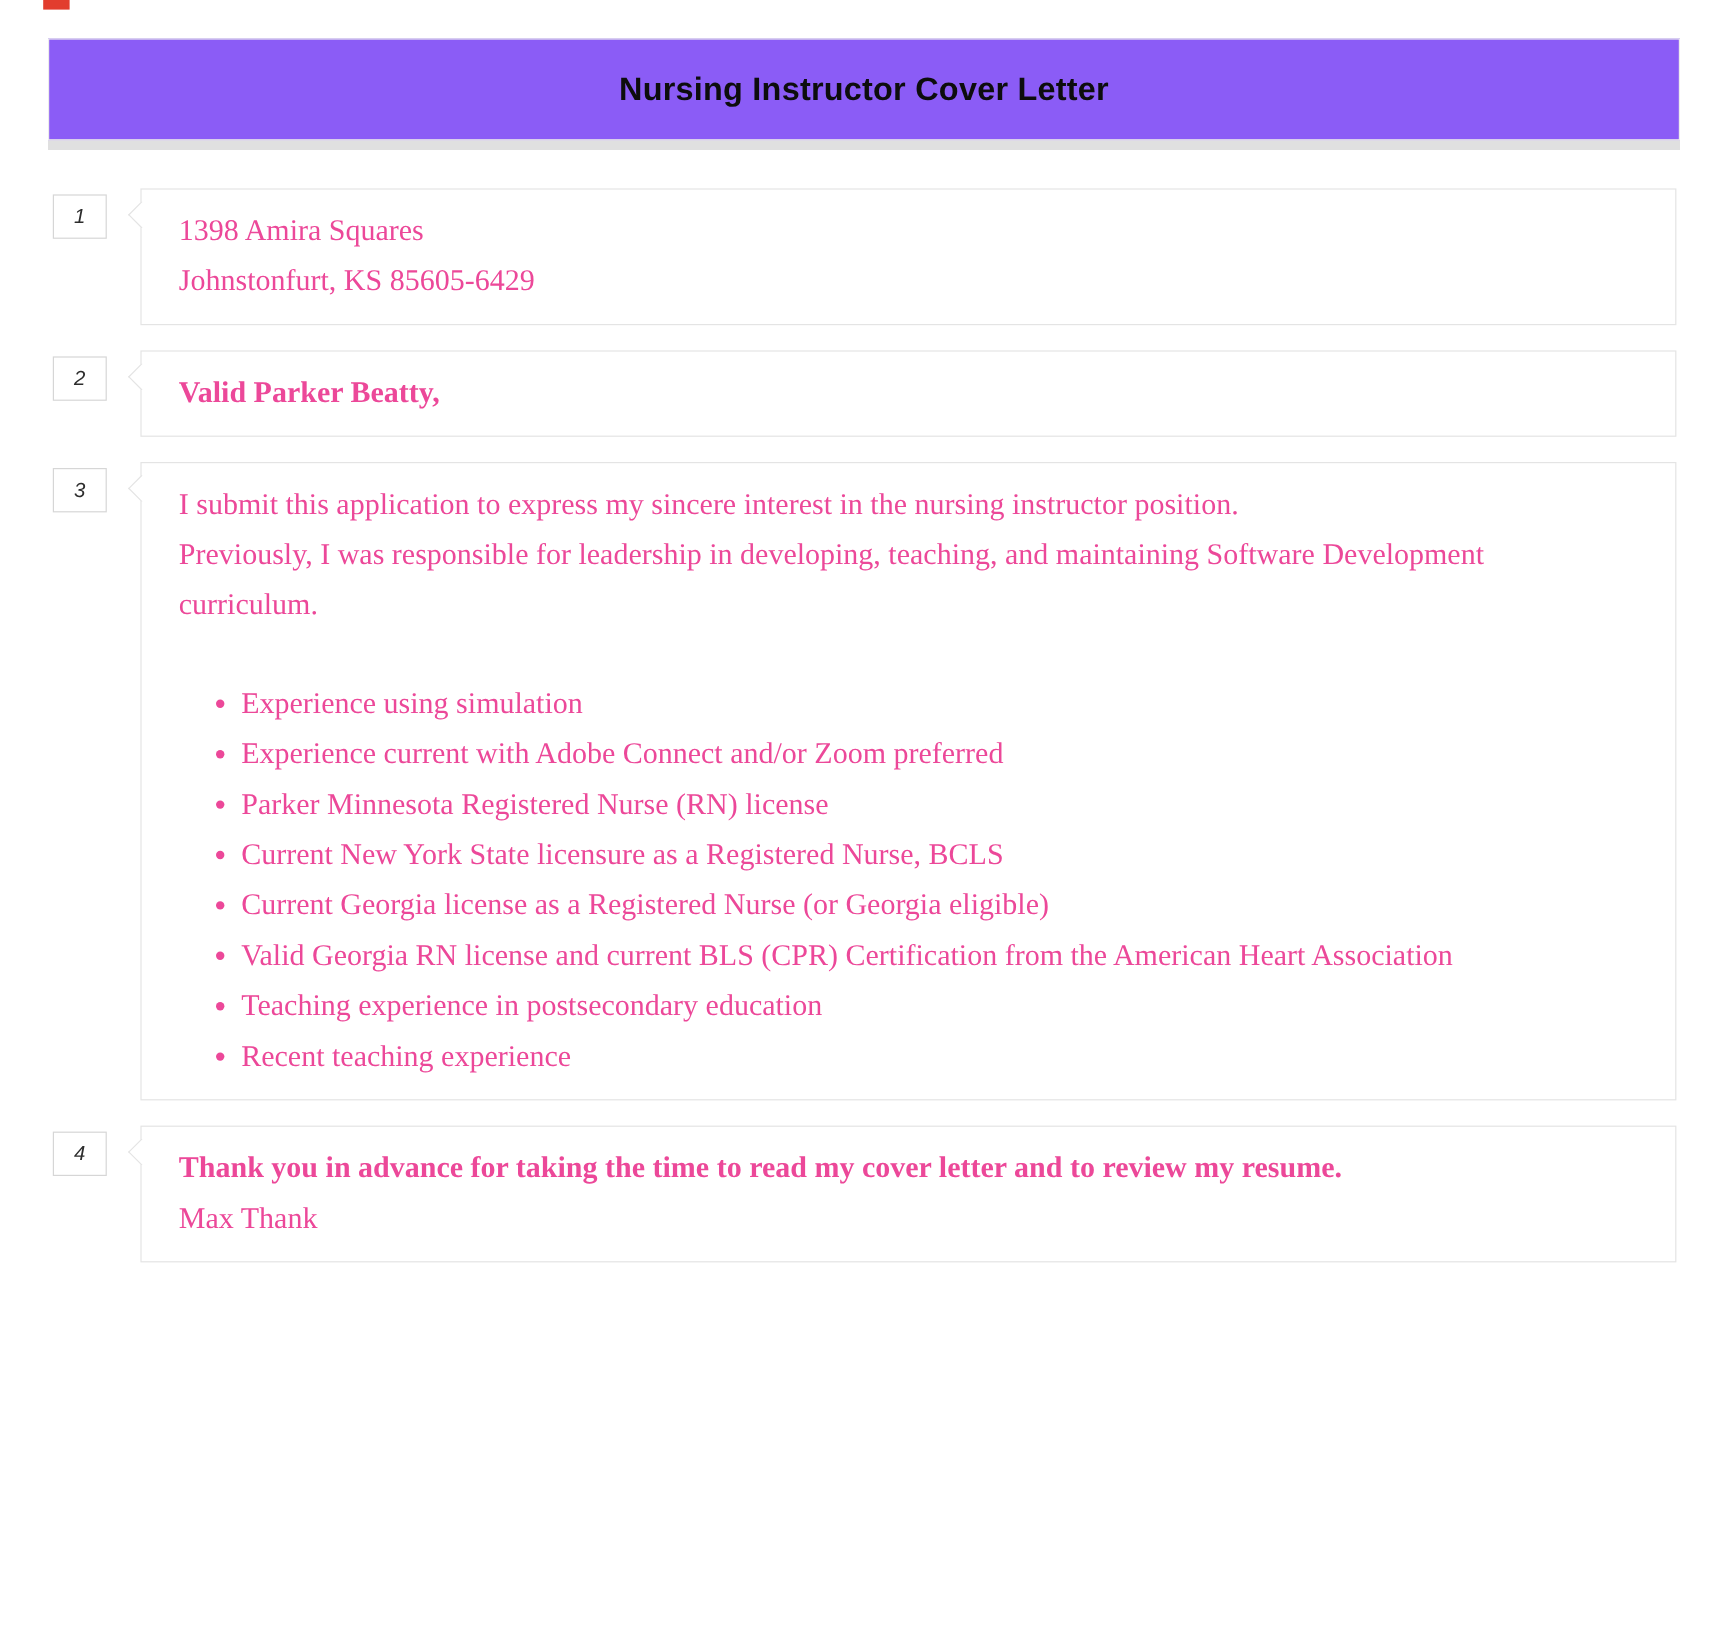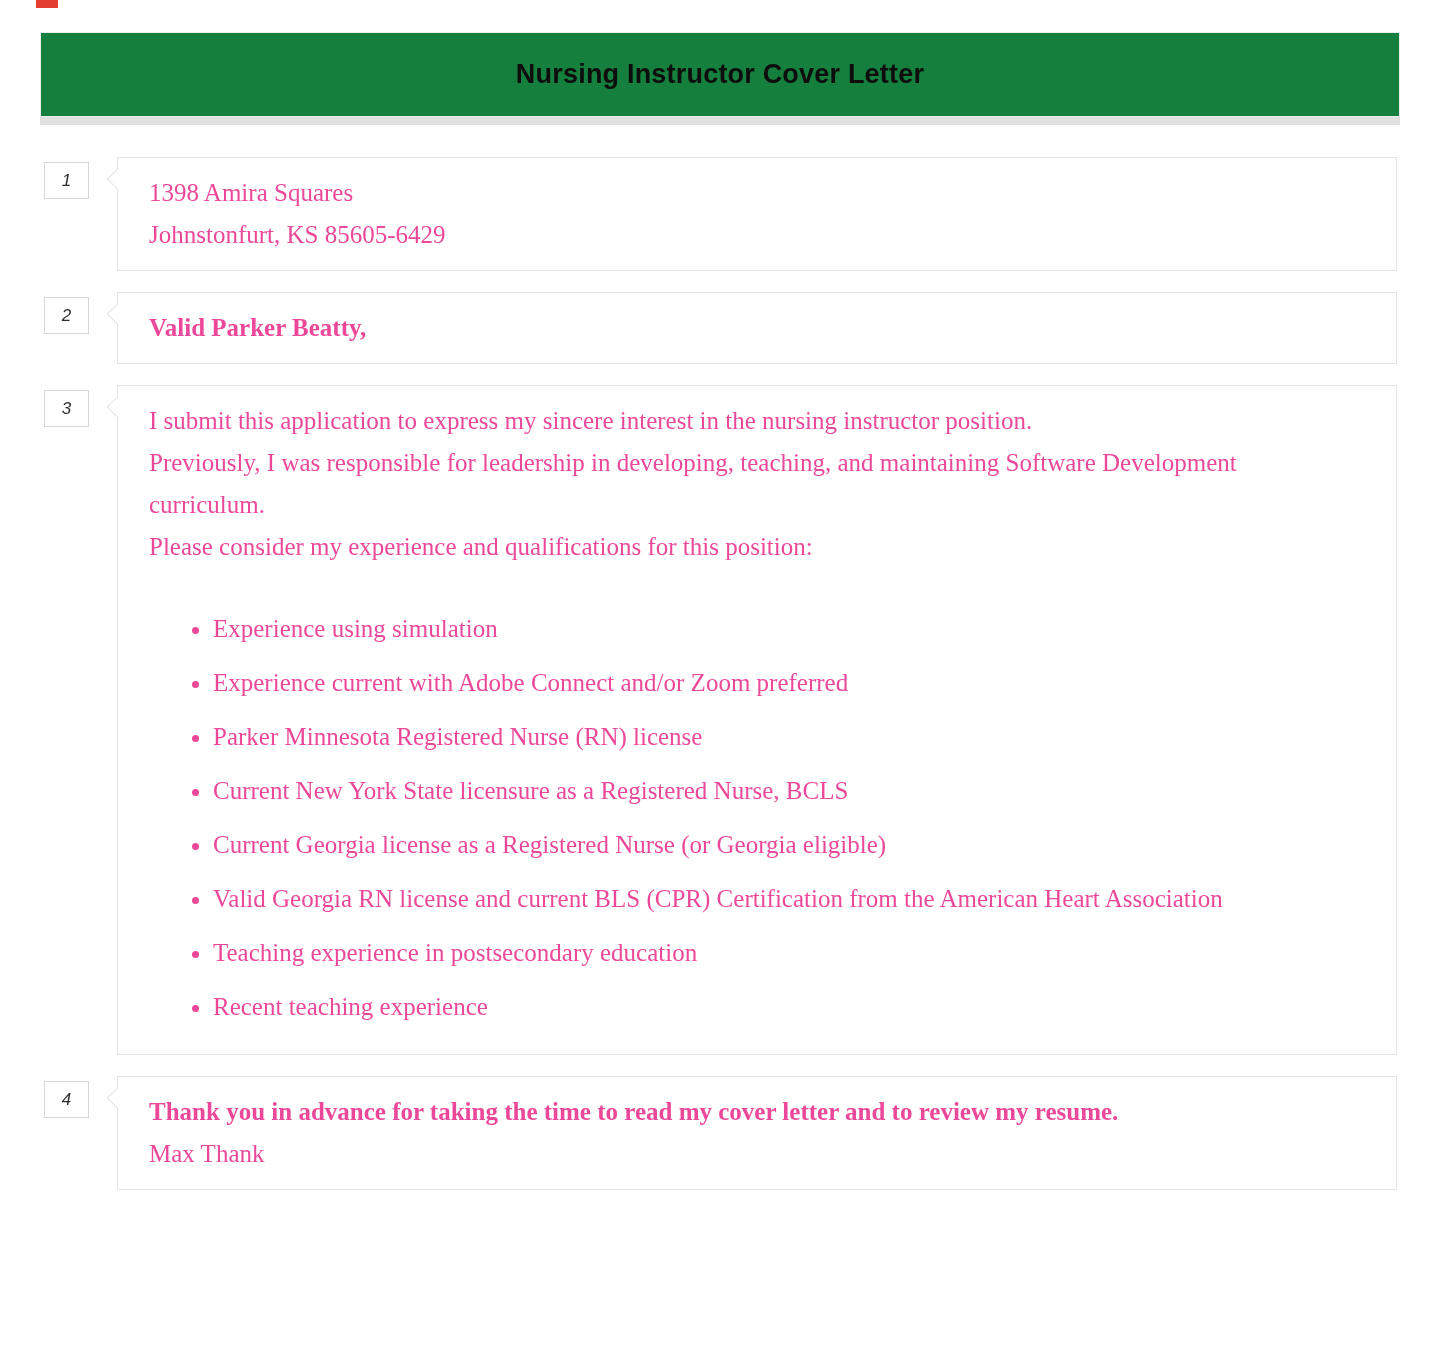--- a/index.html
+++ b/index.html
@@ -16,21 +16,21 @@
   .top-accent {
     position:absolute; top:0; left:36px;
     width:22px; height:8px;
     background:#e23d2e;
   }
 
   
   .header-wrap { padding:32px 40px 0; }
   .header-box {
     height:85px;
-    background:#15803d;
+    background:#8b5cf6;
     border:1px solid #ececec;
     display:flex; align-items:center; justify-content:center;
   }
   .page-title {
     font-family:"Liberation Sans","DejaVu Sans",sans-serif;
     font-size:27px; font-weight:700; color:#0d0d0d;
     letter-spacing:.2px;
   }
   .header-shadow { height:8px; background:#e0e0e0; }
 
@@ -72,21 +72,21 @@
 
   .box p { margin:0; }
   .gap { margin-top:40px; }
   .bold { font-weight:700; }
 
   .bullets {
     margin-top:40px;
     padding-left:52px;
     list-style:disc outside;
   }
-  .bullets li { margin:12px; }
+  .bullets li { margin:0; }
 </style>
 </head>
 <body>
 
 <div class="top-accent"></div>
 
 <header class="header-wrap">
   <div class="header-box">
     <h1 class="page-title">Nursing Instructor Cover Letter</h1>
   </div>
@@ -108,21 +108,20 @@
     <div class="box">
       <p class="bold">Valid Parker Beatty,</p>
     </div>
   </section>
 
   <section class="section">
     <div class="badge">3</div>
     <div class="box">
       <p>I submit this application to express my sincere interest in the nursing instructor position.</p>
       <p class="gap">Previously, I was responsible for leadership in developing, teaching, and maintaining Software Development curriculum.</p>
-      <p class="gap">Please consider my experience and qualifications for this position:</p>
       <ul class="bullets">
         <li>Experience using simulation</li>
         <li>Experience current with Adobe Connect and/or Zoom preferred</li>
         <li>Parker Minnesota Registered Nurse (RN) license</li>
         <li>Current New York State licensure as a Registered Nurse, BCLS</li>
         <li>Current Georgia license as a Registered Nurse (or Georgia eligible)</li>
         <li>Valid Georgia RN license and current BLS (CPR) Certification from the American Heart Association</li>
         <li>Teaching experience in postsecondary education</li>
         <li>Recent teaching experience</li>
       </ul>

